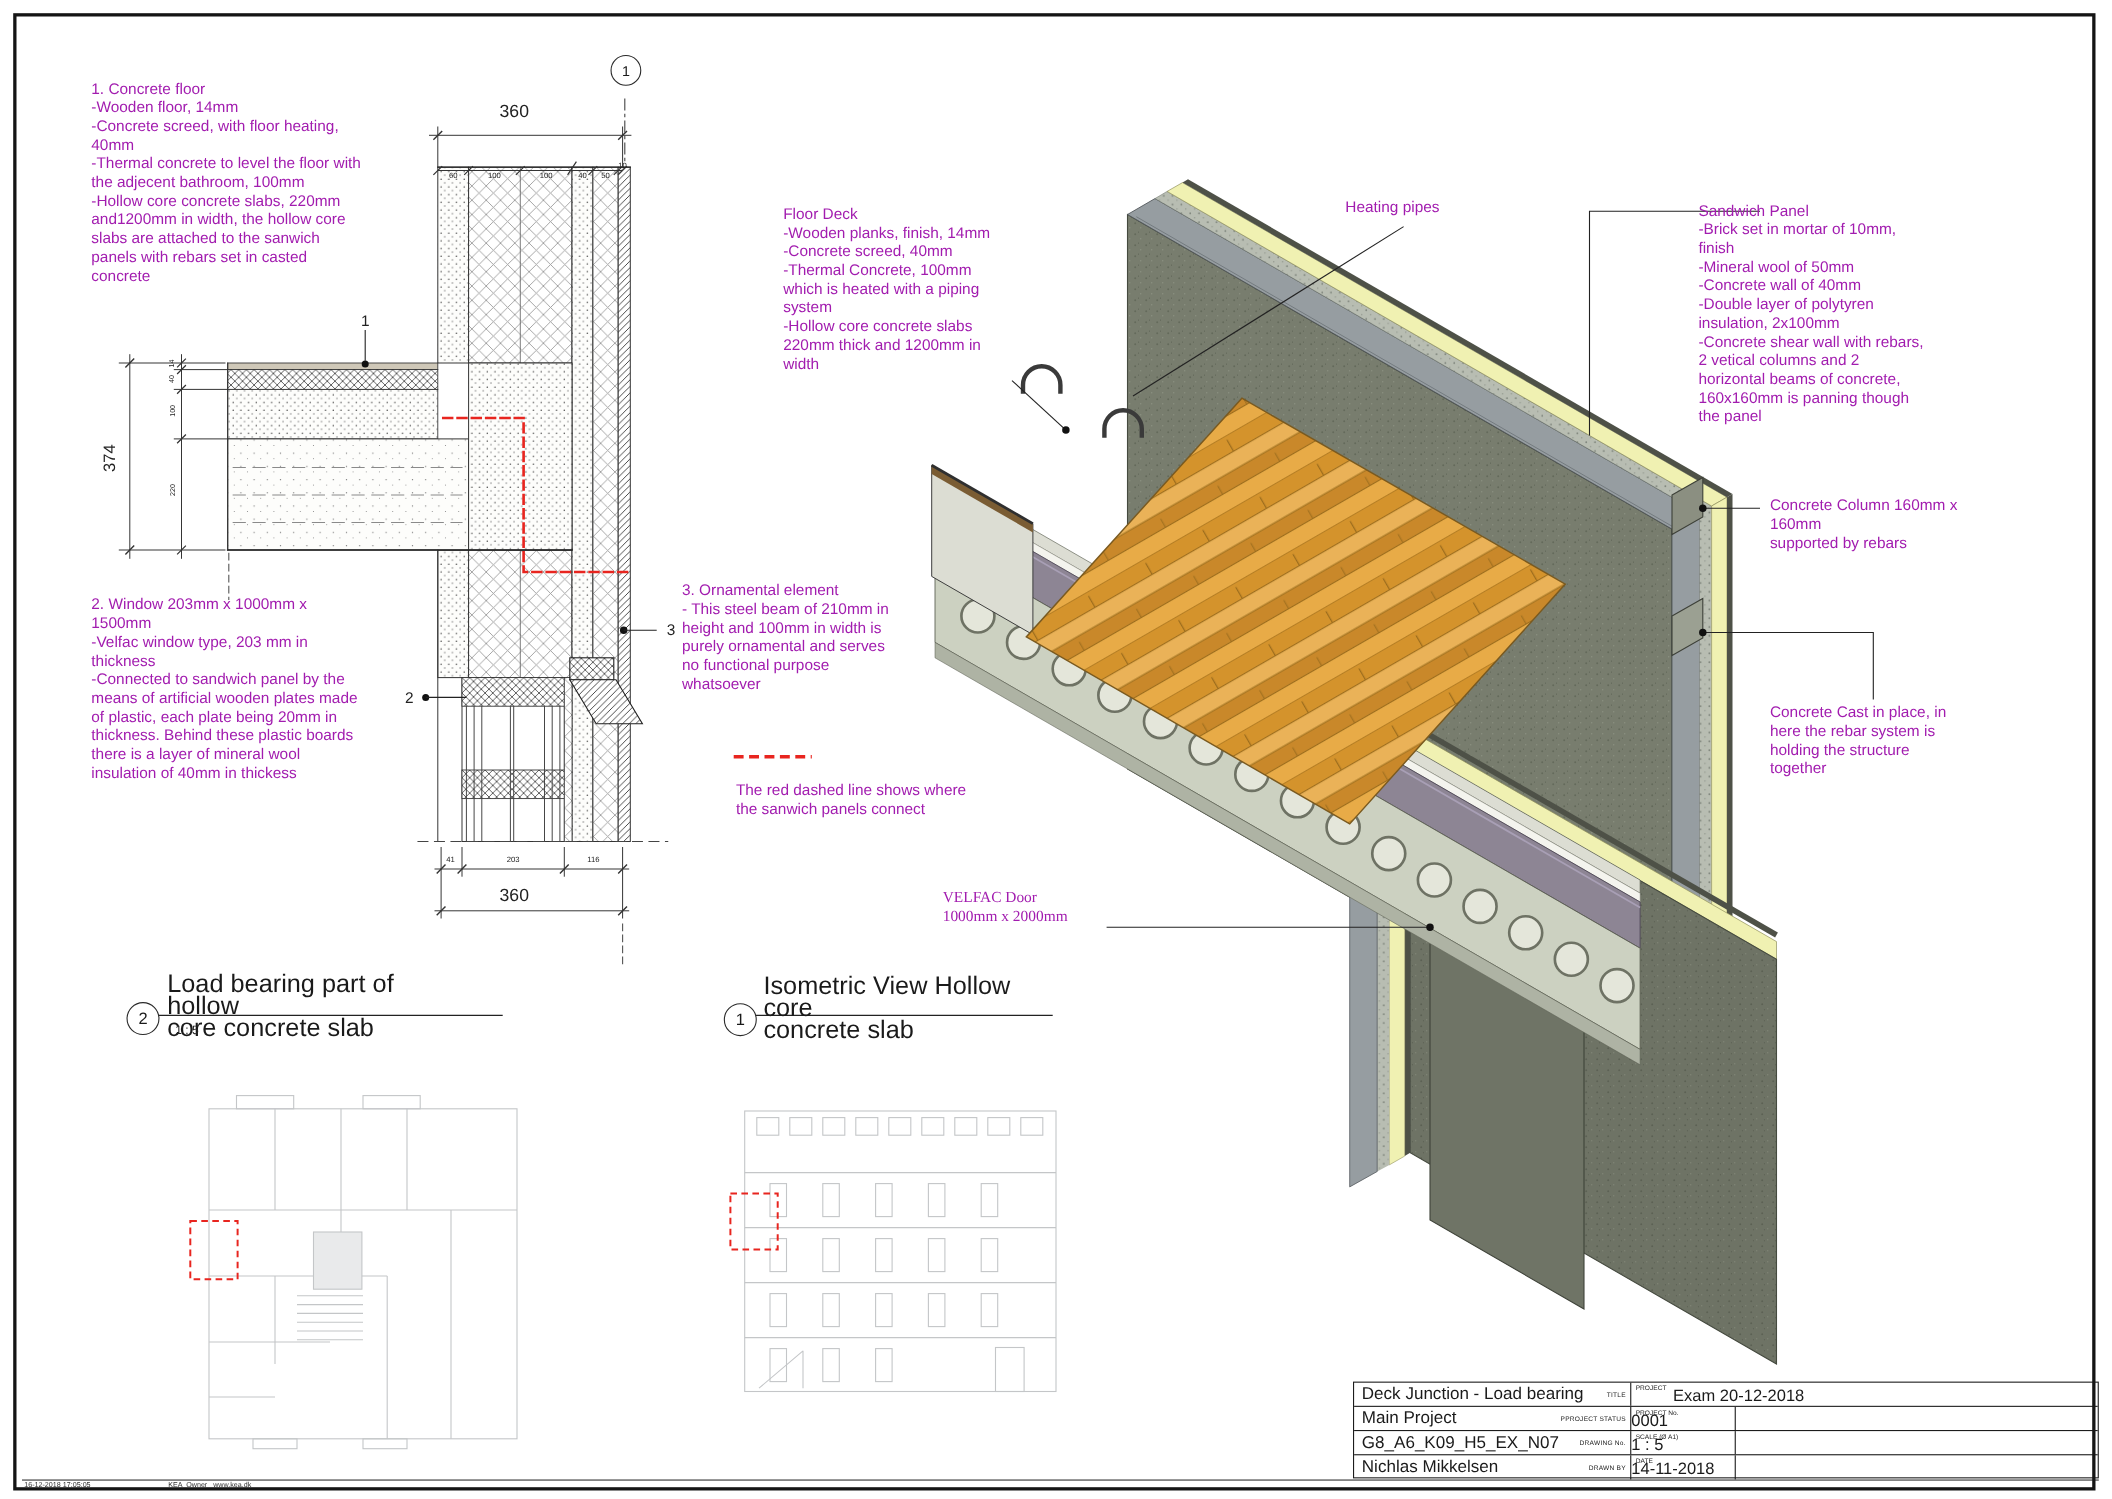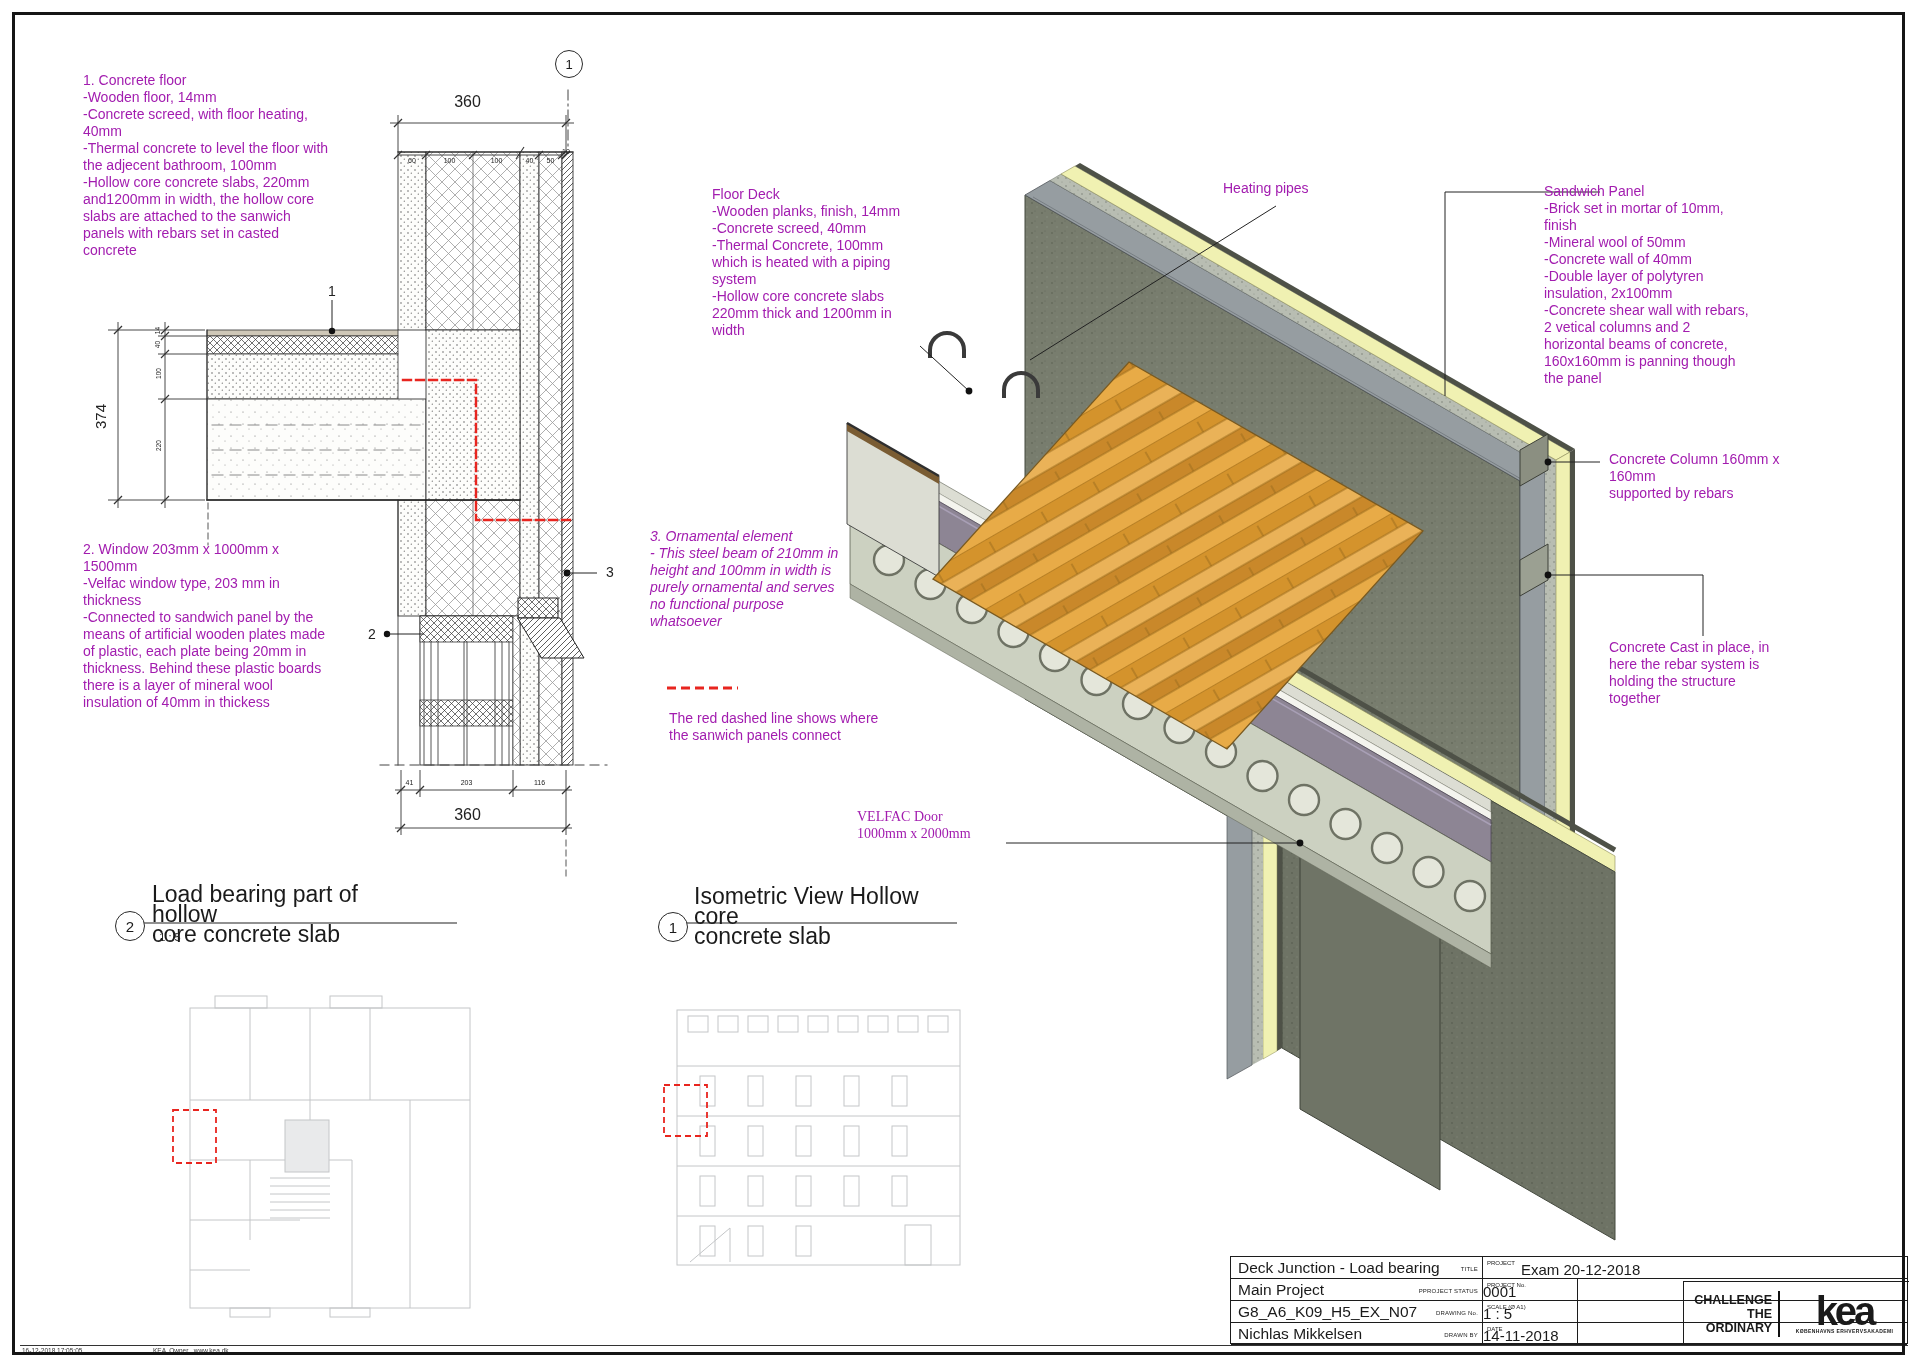--- a/index.html
+++ b/index.html
@@ -311,21 +311,21 @@
 insulation of 40mm in thickess</div>
 <div class="t" style="left:712px;top:186px;width:240px;">Floor Deck
 -Wooden planks, finish, 14mm
 -Concrete screed, 40mm
 -Thermal Concrete, 100mm
  which is heated with a piping
 system
 -Hollow core concrete slabs
 220mm thick and 1200mm in
 width</div>
-<div class="t" style="left:650px;top:528px;width:240px;font-style:italic;">3. Ornamental element
+<div class="t" style="left:620px;top:528px;width:240px;">3. Ornamental element
 - This steel beam of 210mm in
 height and 100mm in width is
 purely ornamental and serves
 no functional purpose
 whatsoever</div>
 <div class="t" style="left:640px;top:710px;width:260px;margin-left:29px;">The red dashed line shows where
 the sanwich panels connect</div>
 <div class="t" style="left:1223px;top:180px;width:150px;">Heating pipes</div>
 <div class="t" style="left:1544px;top:183px;width:230px;">Sandwich Panel
 -Brick set in mortar of 10mm,
@@ -419,27 +419,18 @@
   <div class="tbrow">
     <div class="tbmain">
       <div class="tbval">Nichlas Mikkelsen</div>
       <div class="tblbl">DRAWN BY</div>
     </div>
     <div class="tbr">
       <div class="tbrlbl">DATE</div>
       <div class="tbrval">14-11-2018</div>
     </div>
   </div>
-  <div class="logo">
-    <div class="slogan">CHALLENGE
-THE
-ORDINARY</div>
-    <div class="brandwrap">
-      <div class="brand">kea</div>
-      <div class="brandsub">KØBENHAVNS ERHVERVSAKADEMI</div>
-    </div>
-  </div>
 </div>
 
 <div class="footline"></div>
 <div class="foot" style="left:22px;top:1347px;">16-12-2018 17:05:05</div>
 <div class="foot" style="left:153px;top:1347px;">KEA  Owner   www.kea.dk</div>
 <div class="pageborder"></div>
 
 </body></html>

